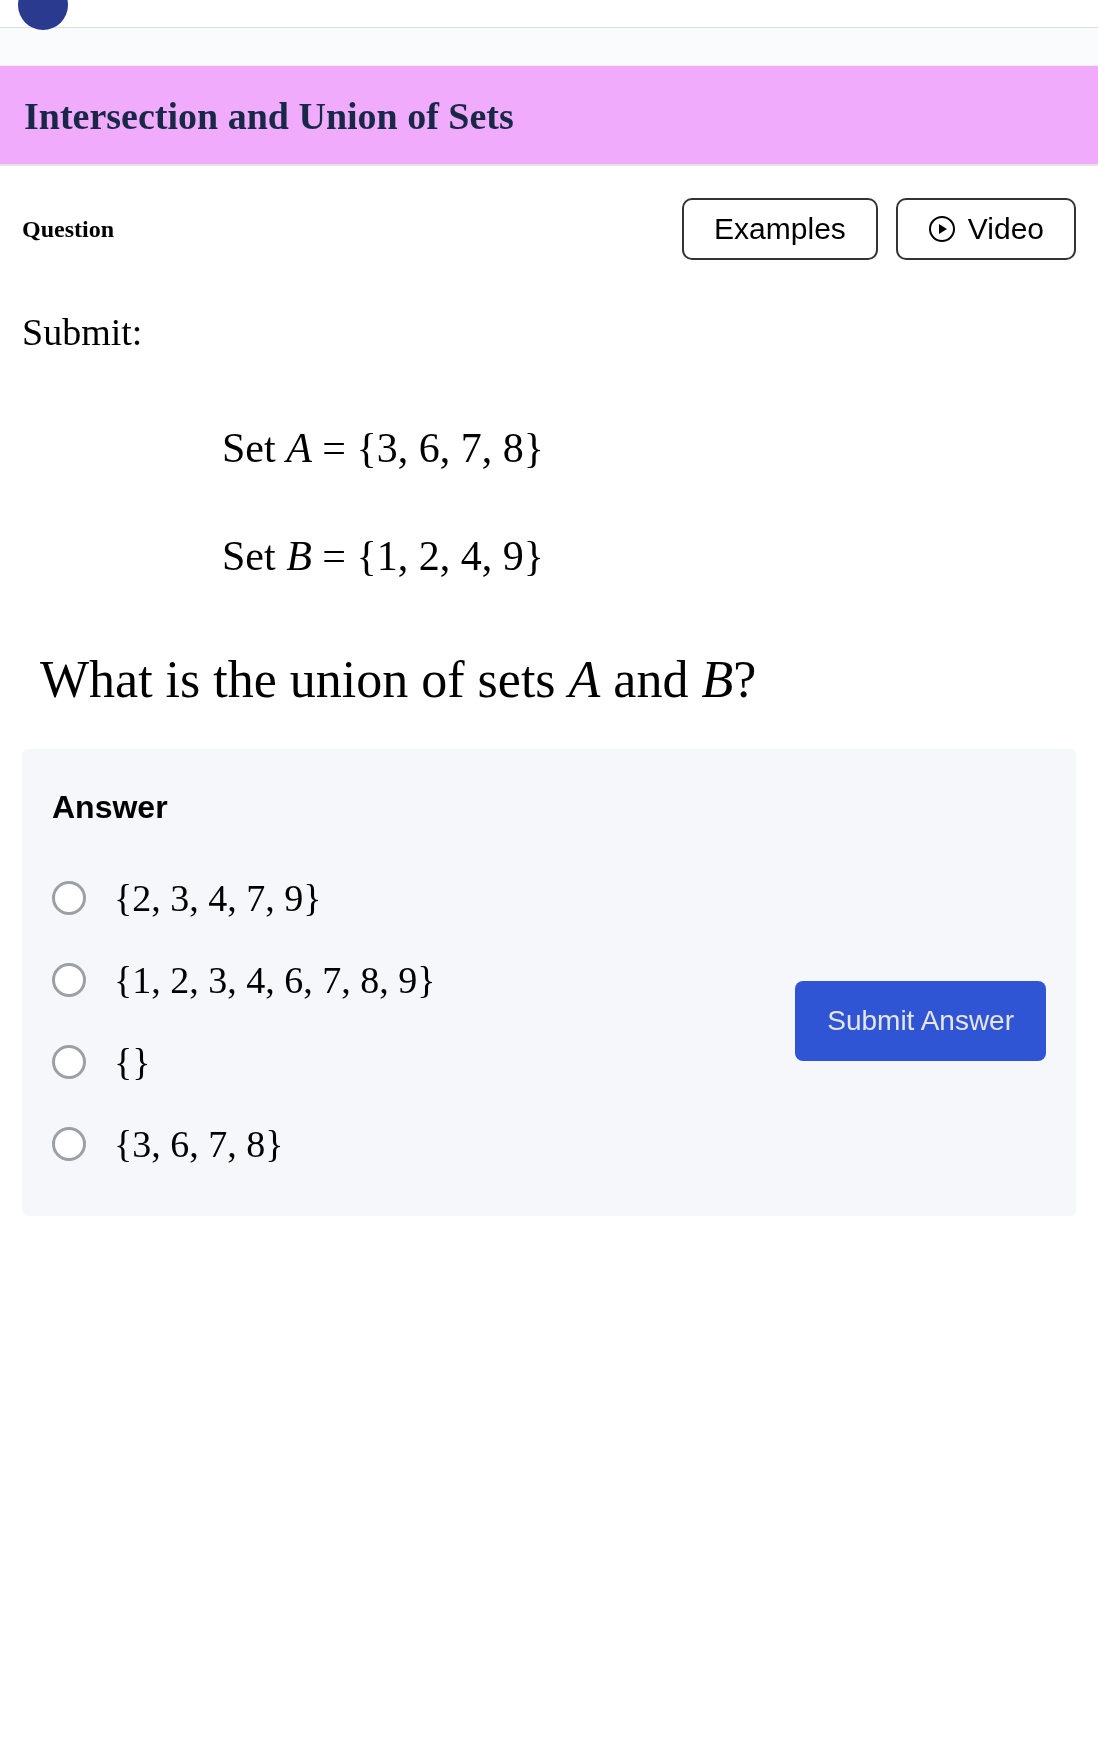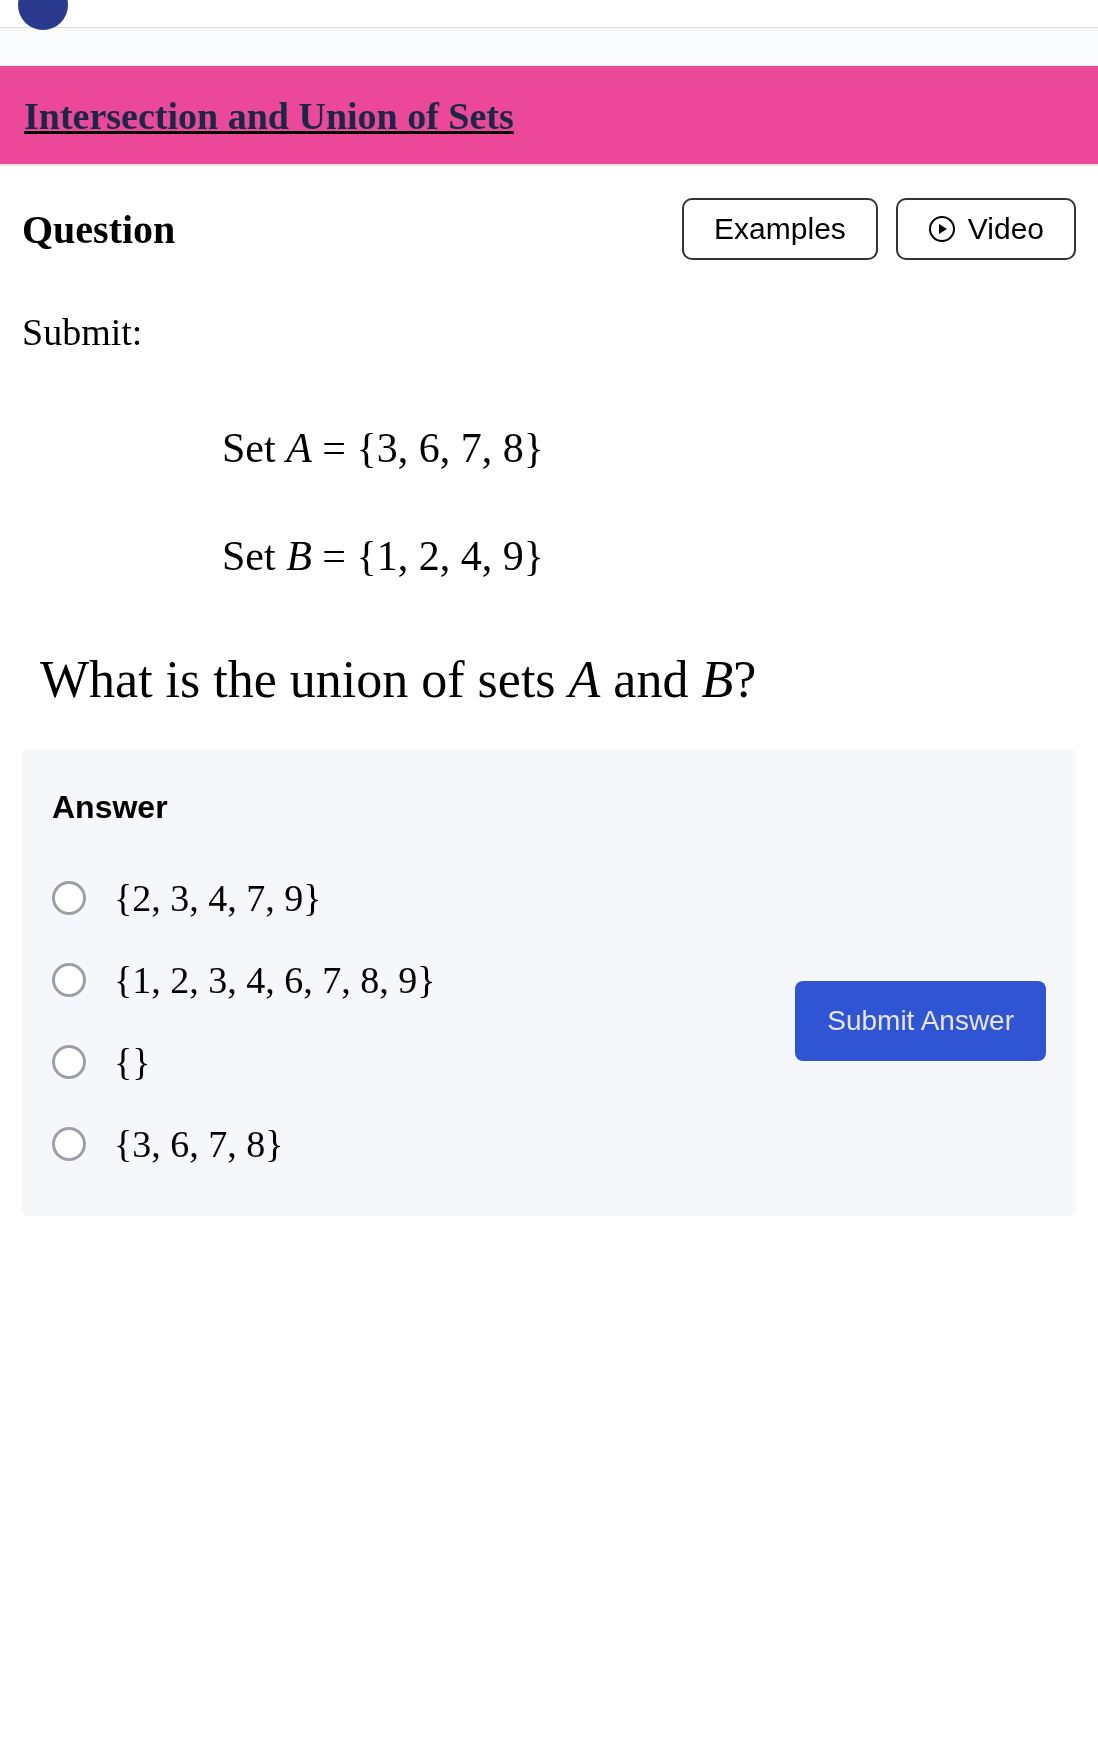--- a/index.html
+++ b/index.html
@@ -27,41 +27,40 @@
     clip-path: inset(20px 0 0 0);
   }
   .gap {
     height: 38px;
     background: #fafbfc;
     border-bottom: 1px solid #eee;
   }
   .title-bar {
     padding: 28px 24px 26px 24px;
     border-bottom: 2px solid #e5e5e5;
-    background: #ec4899;
-    text-decoration: underline;
+    background: #f0abfc;
   }
   .title-bar h1 {
     font-size: 38px;
     font-weight: bold;
     color: #1a2847;
     font-family: Georgia, serif;
   }
   .content {
     padding: 32px 22px 40px 22px;
     background: #fff;
   }
   .qrow {
     display: flex;
     align-items: center;
     justify-content: space-between;
     margin-bottom: 50px;
   }
   .qlabel {
-    font-size: 40px;
+    font-size: 24px;
     font-weight: bold;
     font-family: Georgia, serif;
   }
   .btn-group { display: flex; gap: 18px; }
   .hbtn {
     border: 2px solid #333;
     border-radius: 10px;
     background: #fff;
     padding: 12px 30px;
     font-size: 30px;

